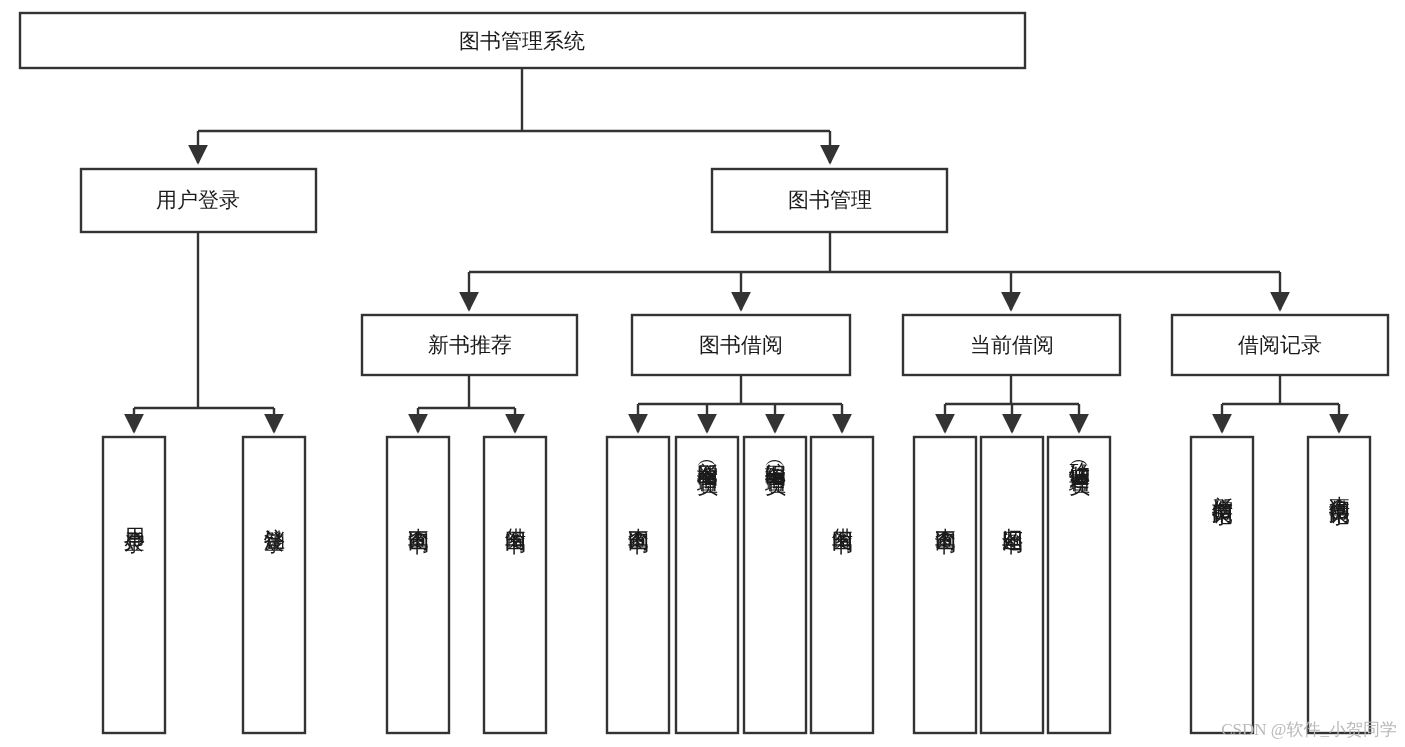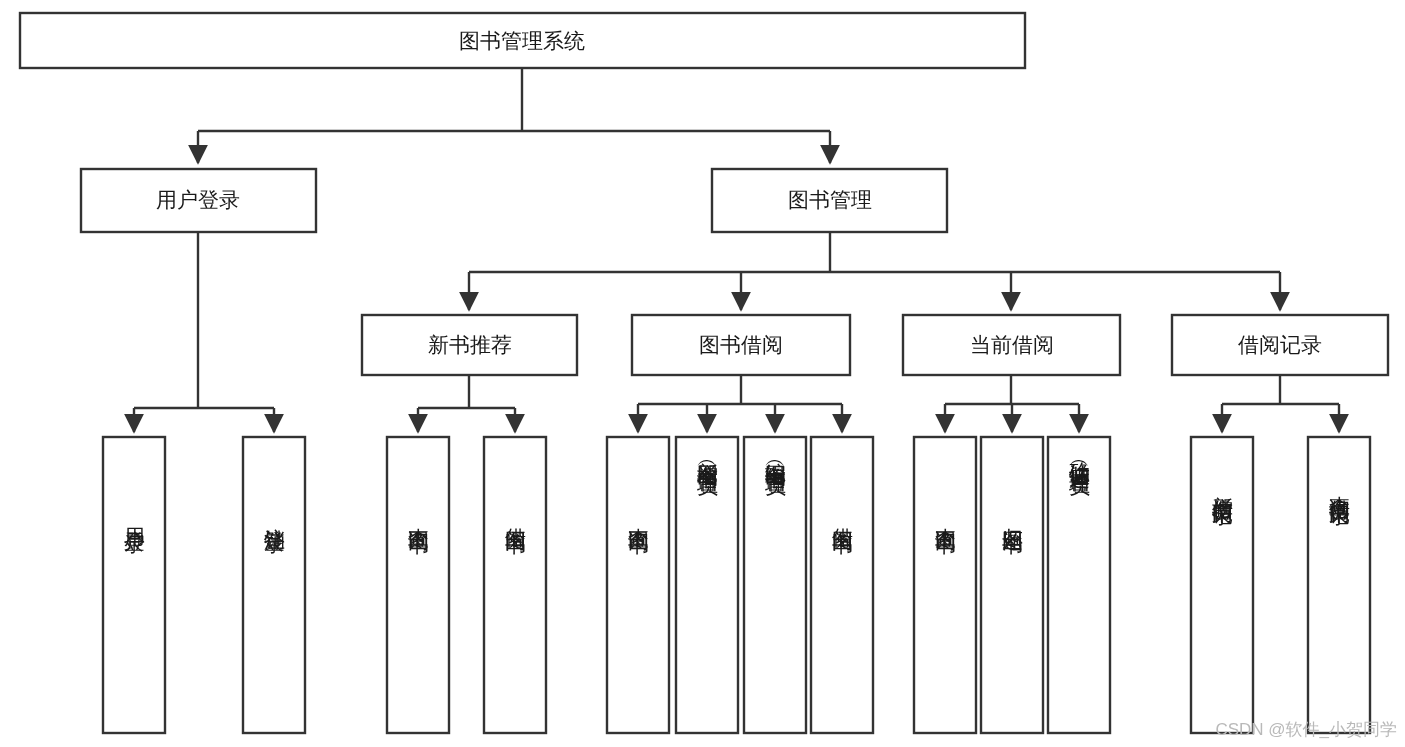--- a/index.html
+++ b/index.html
@@ -32,21 +32,21 @@
     font-family:"DejaVu Sans","Liberation Sans",sans-serif;
     font-size:21px;
     line-height:1.0;
     color:#1a1a1a;
     white-space:nowrap;
     letter-spacing:2px;
   }
   .watermark{
     position:absolute;
     right:8px;bottom:6px;
-    font-family:Liberation Sans, sans-serif;
+    font-family:Liberation Serif, serif;
     font-size:17px;
     color:#b9b9b9;
     white-space:nowrap;
     user-select:none;
   }
 </style>
 </head>
 <body>
 
 <svg id="diagram" viewBox="0 0 1405 747" xmlns="http://www.w3.org/2000/svg">

